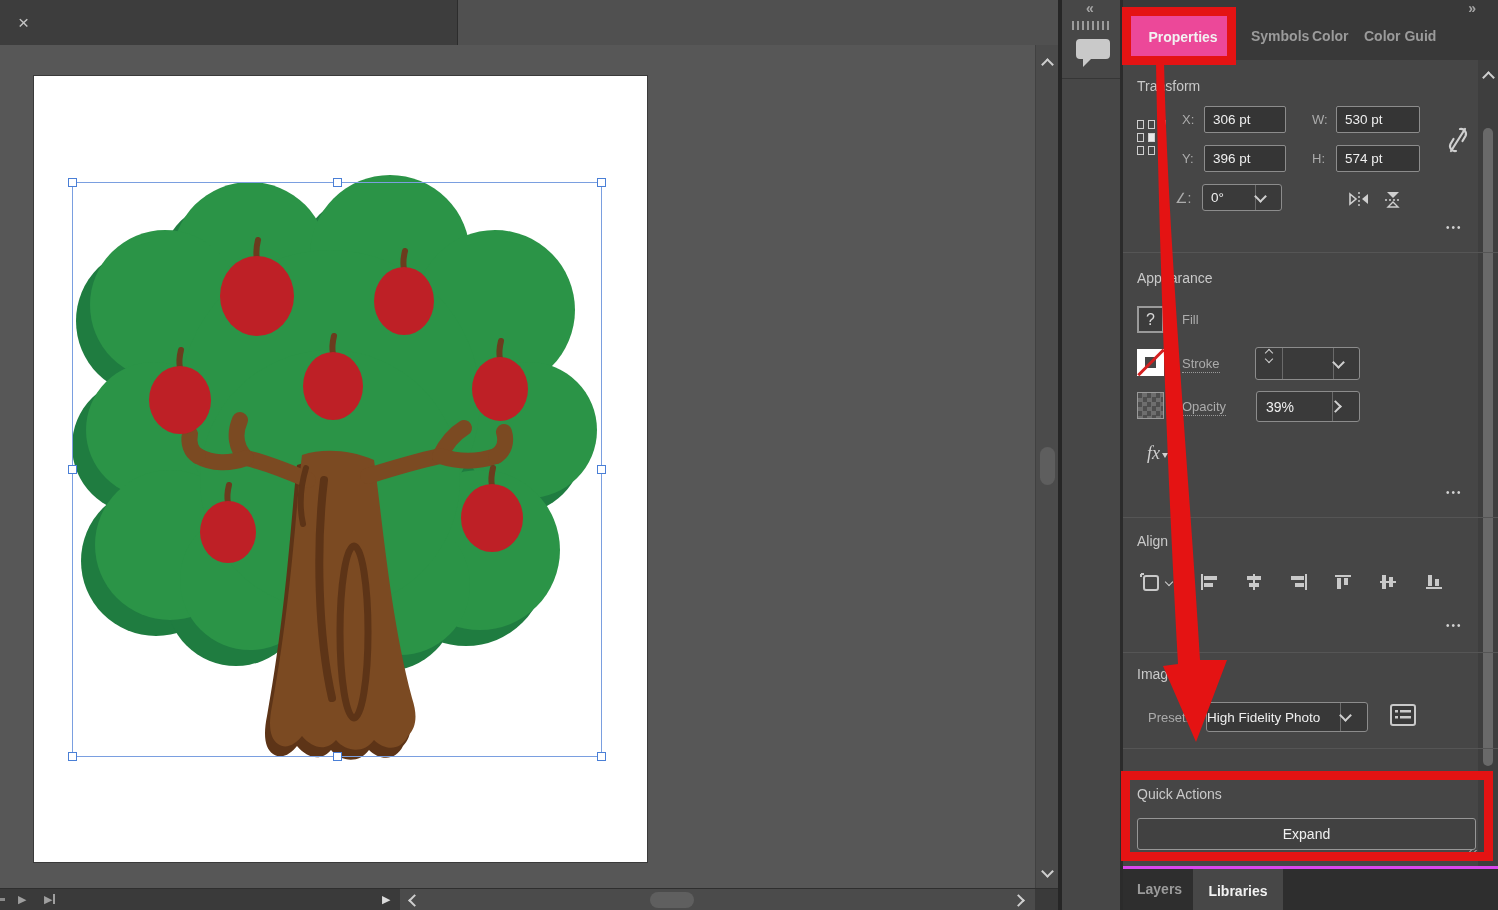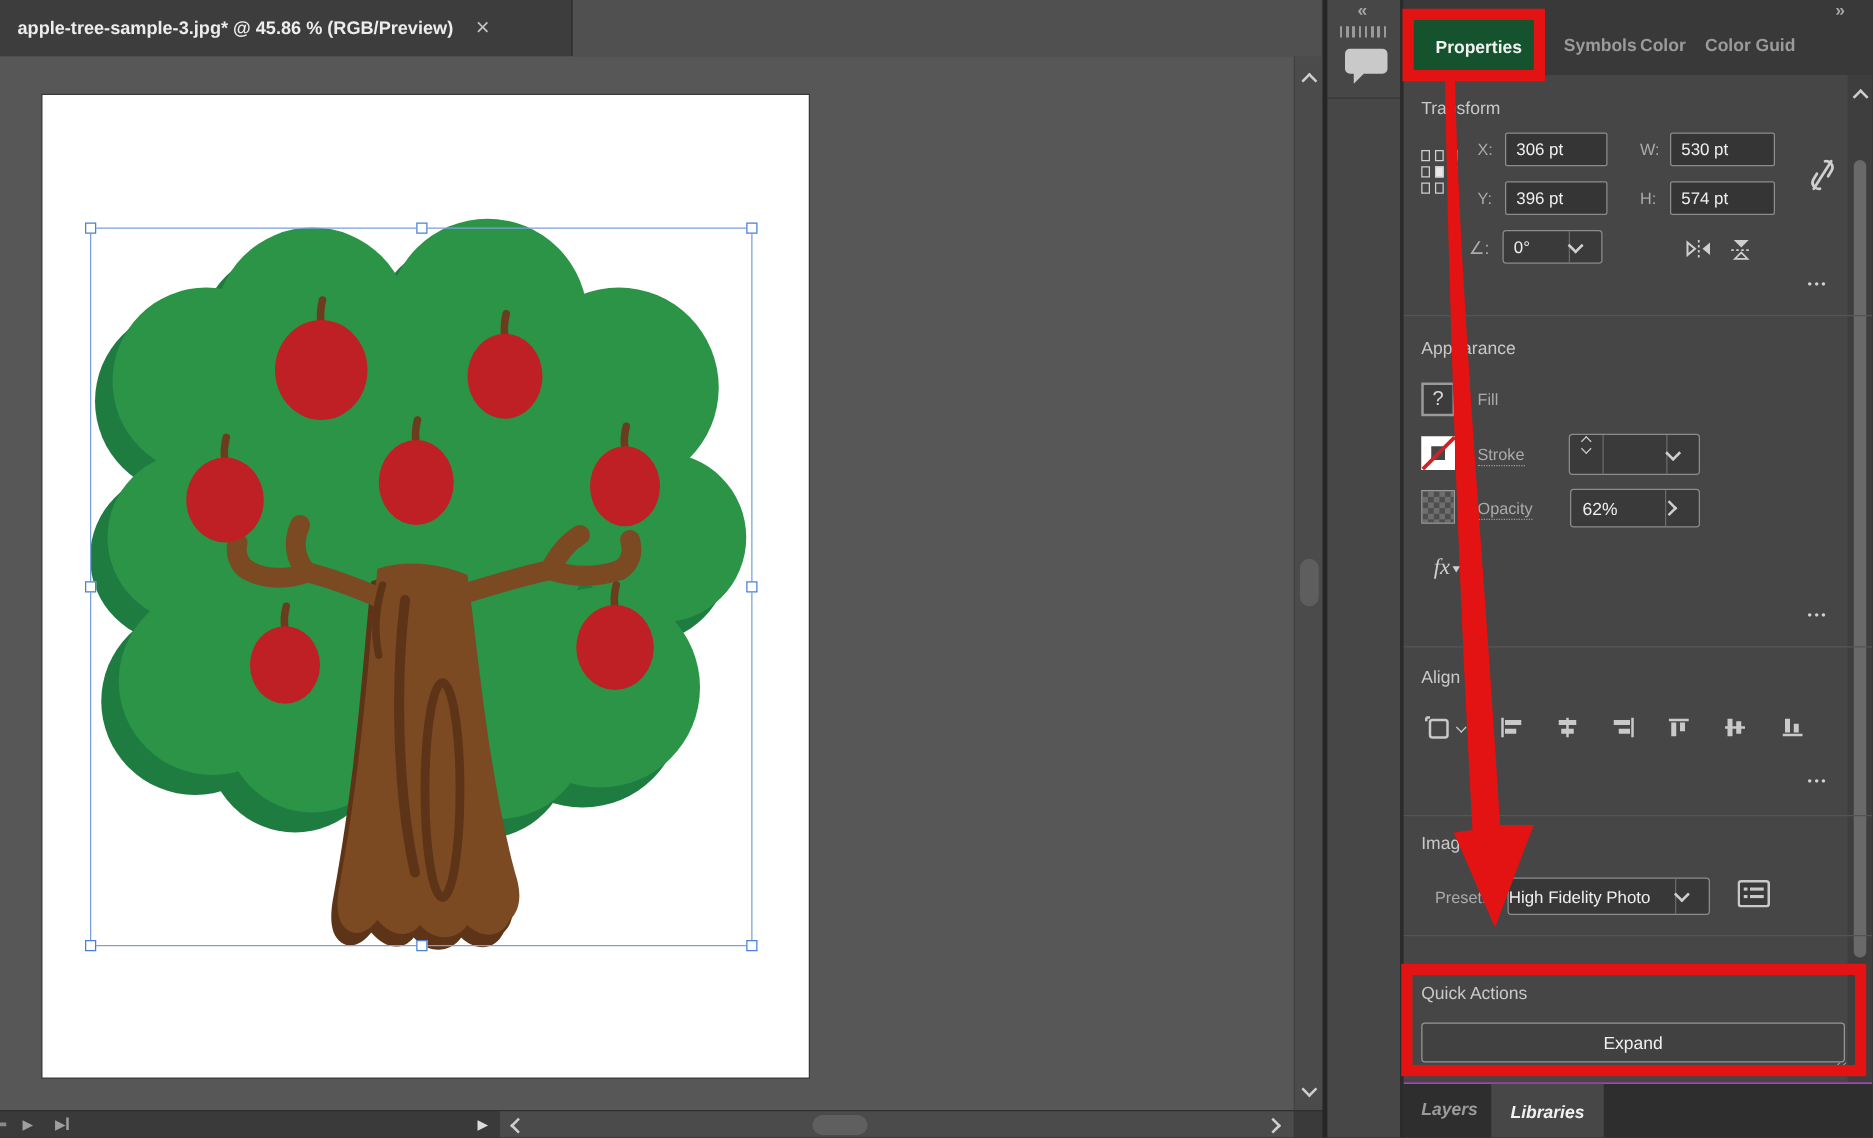--- a/index.html
+++ b/index.html
@@ -30,21 +30,20 @@
   .grille{background:repeating-linear-gradient(90deg,#9a9a9a 0 2px,transparent 2px 5px);}
   .annot{border:9px solid #e41313;}
 </style>
 </head>
 <body>
 
 <div class="stage">
 
   <div class="abs" style="left:0;top:0;width:1058px;height:45px;background:#505050;"></div>
   <div class="abs" style="left:0;top:0;width:458px;height:45px;background:#3d3d3d;border-right:1px solid #2c2c2c;display:flex;align-items:center;">
-    <span style="margin-left:14px;font-size:14.5px;font-weight:bold;color:#ededed;white-space:nowrap;">apple-tree-sample-3.jpg* @ 45.86 % (RGB/Preview)</span>
     <span style="margin-left:18px;font-size:19px;color:#c4c4c4;line-height:1;">×</span>
   </div>
 
   <div class="abs" style="left:0;top:45px;width:1058px;height:843px;background:#575757;"></div>
 
   <div class="abs" style="left:34px;top:76px;width:613px;height:786px;background:#ffffff;box-shadow:0 0 0 1px #3a3a3a;">
     <svg width="613" height="786" viewBox="0 0 613 786">
 
       <g fill="#1f7c40" transform="translate(-14,16)">
         <circle cx="216" cy="184" r="78"></circle>
@@ -165,21 +164,21 @@
     <svg style="position:absolute;left:13px;top:38px;" width="36" height="30" viewBox="0 0 36 30">
       <path fill="#c9c9c9" d="M5 1 h26 a4 4 0 0 1 4 4 v12 a4 4 0 0 1 -4 4 H16 l-8 8 v-8 H5 a4 4 0 0 1 -4 -4 V5 a4 4 0 0 1 4 -4 z"></path>
     </svg>
     <div style="position:absolute;left:0;top:78px;width:100%;height:1px;background:#363636;"></div>
   </div>
 
   <div class="abs" style="left:1123px;top:0;width:375px;height:866px;background:#464646;"></div>
 
   <div class="abs" style="left:1123px;top:0;width:375px;height:60px;background:#393939;overflow:hidden;">
     <span style="position:absolute;right:22px;top:0px;font-size:14px;font-weight:bold;color:#a5a5a5;">»</span>
-    <div style="position:absolute;left:8px;top:14px;width:104px;height:46px;background:#14532d;display:flex;align-items:center;justify-content:center;">
+    <div style="position:absolute;left:8px;top:14px;width:104px;height:46px;background:#ec4899;display:flex;align-items:center;justify-content:center;">
       <span class="ptab" style="color:#f2f2f2;">Properties</span>
     </div>
     <span class="ptab" style="position:absolute;left:128px;top:28px;">Symbols</span>
     <span class="ptab" style="position:absolute;left:189px;top:28px;">Color</span>
     <span class="ptab" style="position:absolute;left:241px;top:28px;white-space:nowrap;">Color Guid</span>
   </div>
 
   <div class="abs" style="left:1478px;top:60px;width:20px;height:806px;background:#3e3e3e;">
     <span class="chev cv-u" style="position:absolute;left:6px;top:10px;"></span>
     <div style="position:absolute;left:5px;top:68px;width:10px;height:638px;background:#696969;border-radius:5px;"></div>
@@ -259,21 +258,21 @@
     <div class="cell" style="flex:1;"></div>
     <div class="cell" style="width:25px;border-left:1px solid #6a6a6a;">
         <span class="chev cv-d"></span>
       </div>
   </div>
 
   <div class="abs checker" style="left:1137px;top:392px;width:27px;height:27px;"></div>
   <span class="abs lbl dotted-u" style="left:1182px;top:399px;">Opacity</span>
   <div class="abs combo" style="left:1256px;top:391px;width:104px;height:31px;">
     <div class="cell" style="flex:1;justify-content:flex-start;">
-      <span style="font-size:14px;color:#efefef;margin-left:9px;">62%</span>
+      <span style="font-size:14px;color:#efefef;margin-left:9px;">39%</span>
     </div>
     <div class="cell" style="width:26px;border-left:1px solid #6a6a6a;">
         <span class="chev cv-r"></span>
       </div>
   </div>
   <span class="abs" style="left:1147px;top:443px;font-size:18px;font-style:italic;color:#d0d0d0;font-family:'Liberation Serif',serif;">
     <span>fx</span><span style="display:inline-block;width:0;height:0;border-left:3.5px solid transparent;border-right:3.5px solid transparent;border-top:5px solid #d0d0d0;margin-left:2px;vertical-align:1px;"></span>
   </span>
   <span class="abs more" style="left:1446px;top:487px;">•••</span>
   <div class="abs divider" style="left:1123px;top:517px;width:375px;"></div>
@@ -339,21 +338,21 @@
   </svg>
   <div class="abs divider" style="left:1123px;top:748px;width:375px;"></div>
 
   <span class="abs sec-title" style="left:1137px;top:786px;">Quick Actions</span>
   <button class="abs" style="left:1137px;top:818px;width:339px;height:32px;background:#414141;border:1px solid #969696;border-radius:3px;
                  color:#f0f0f0;font-size:14px;font-family:'Liberation Sans',sans-serif;cursor:pointer;">
     <span>Expand</span>
   </button>
   <div class="abs" style="left:1468px;top:850px;width:9px;height:9px;background:repeating-linear-gradient(135deg,transparent 0 2px,#8a8a8a 2px 3.5px);"></div>
 
-  <div class="abs" style="left:1123px;top:866px;width:375px;height:44px;background:#2e2e2e;border-top:1px solid #d946ef;font-style:italic;">
+  <div class="abs" style="left:1123px;top:866px;width:375px;height:44px;background:#2e2e2e;border-top:3px solid #d946ef;">
     <span class="ptab" style="position:absolute;left:14px;top:12px;">Layers</span>
     <div style="position:absolute;left:70px;top:0;width:90px;height:44px;background:#474747;display:flex;align-items:center;justify-content:center;">
       <span class="ptab" style="color:#f2f2f2;">Libraries</span>
     </div>
   </div>
 
   <svg class="abs" style="left:0;top:0;pointer-events:none;z-index:50;" width="1498" height="910" viewBox="0 0 1498 910">
     <path fill="#e41313" d="M1156,62 C1159,240 1167,470 1178,664 L1163,666 L1196,742 L1227,660 L1200,660
              C1188,460 1168,240 1164,62 Z"></path>
   </svg>

